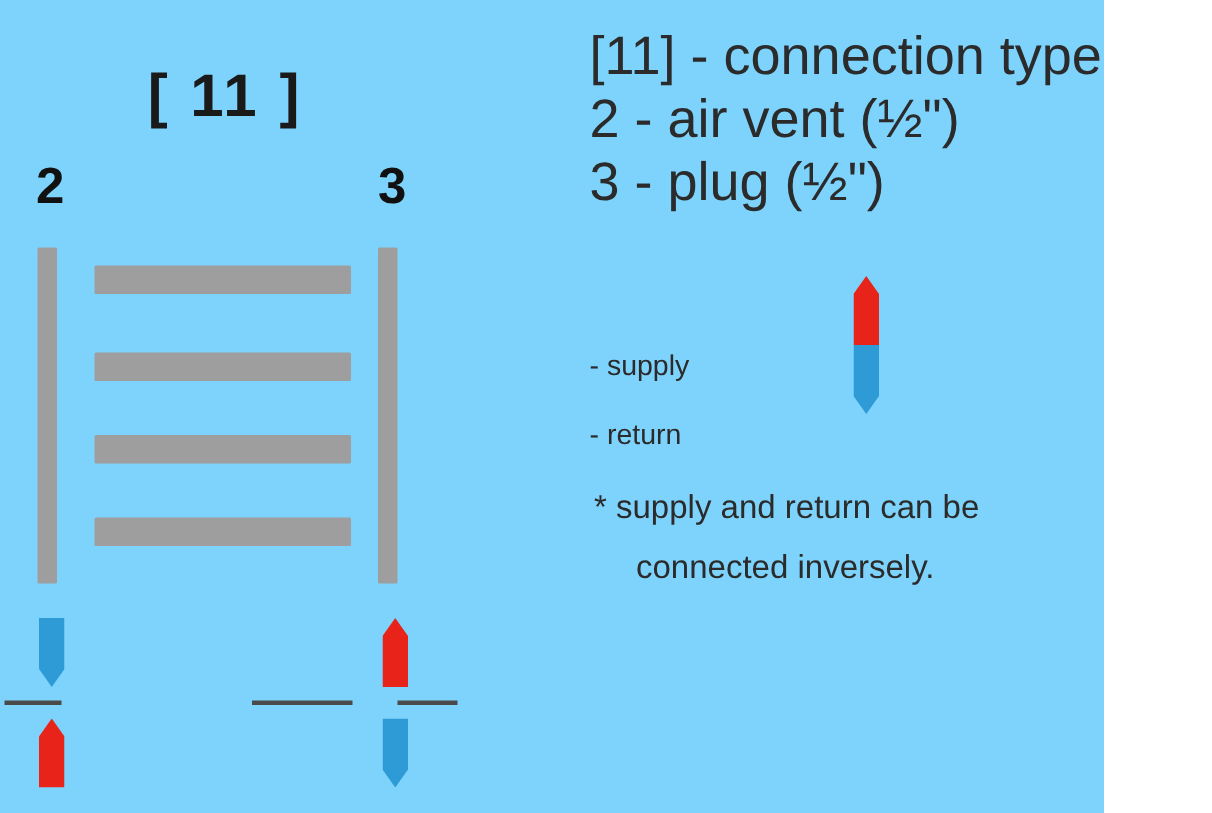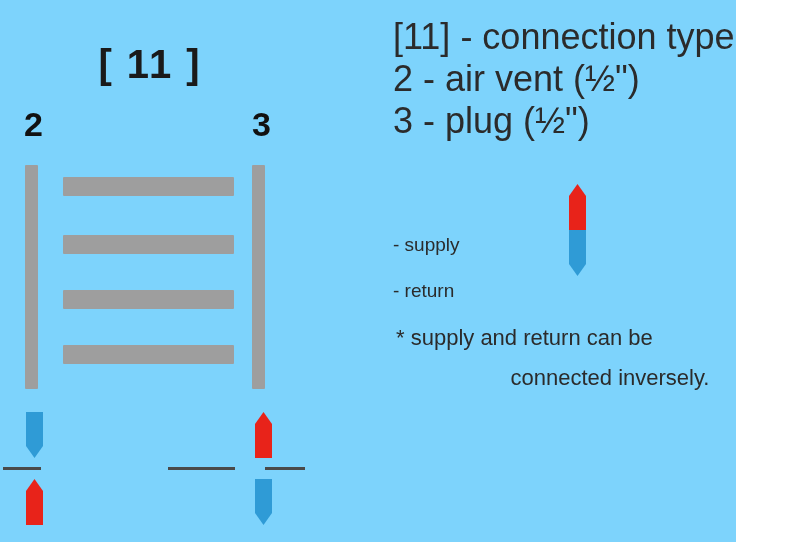--- a/index.html
+++ b/index.html
@@ -119,21 +119,20 @@
     left: 396px;
     top: 318px;
     width: 400px;
     font-size: 22px;
     color: #2b2b2b;
     line-height: 40px;
   }
   .footnote-line-2 {
     display: block;
     padding-left: 28px;
-    text-align: center;
   }
 </style>
 </head>
 <body>
 
 <div id="canvas">
 
   <div class="diagram-title">[ 11 ]</div>
 
   <div class="port-label left">2</div>

